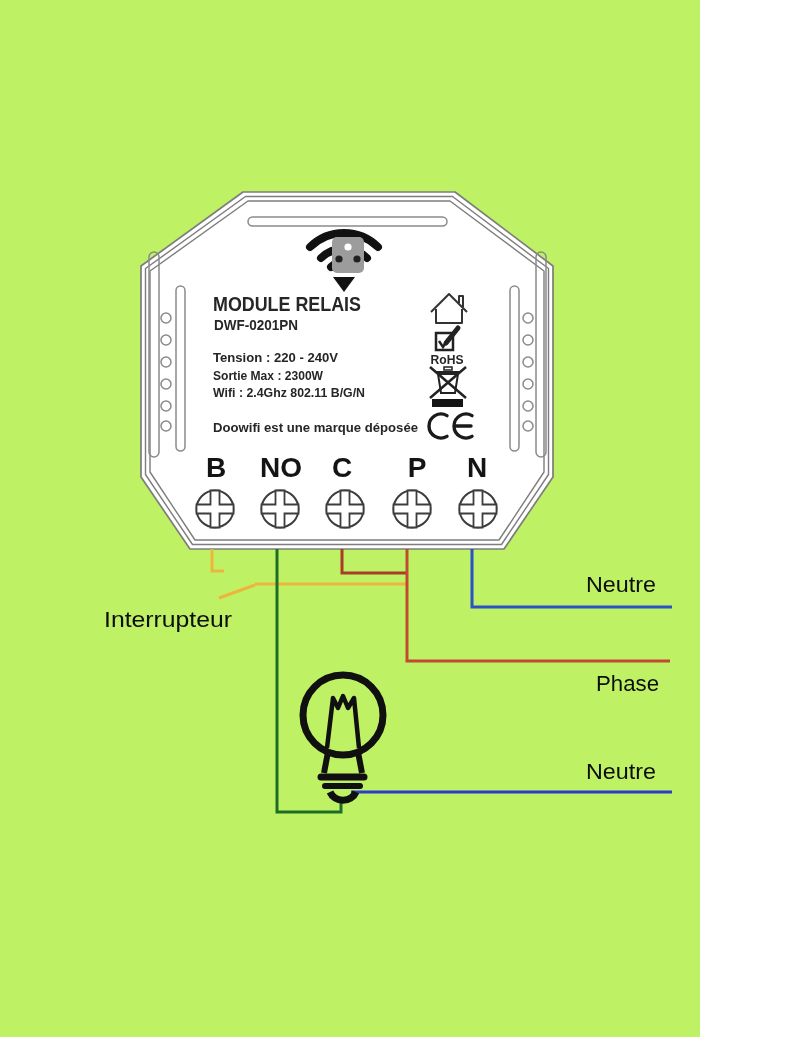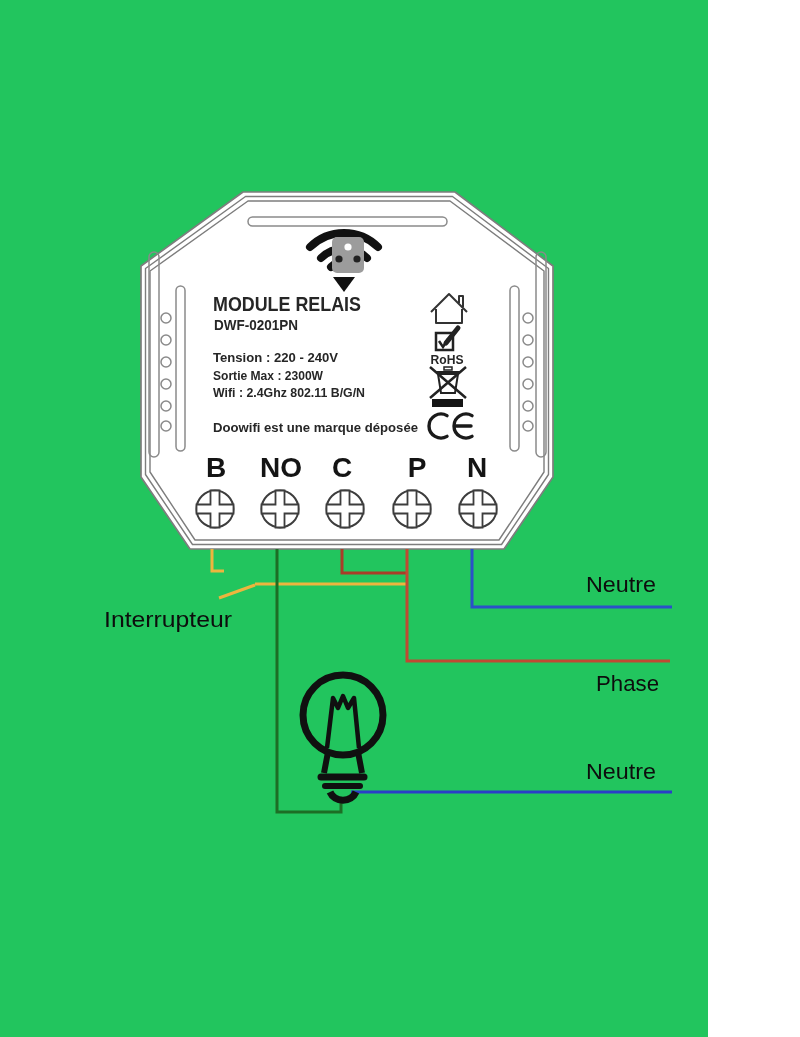--- a/index.html
+++ b/index.html
@@ -1,17 +1,17 @@
 <!DOCTYPE html>
 <html><head>
 <meta charset="utf-8">
 <style>
   html,body{margin:0;padding:0;background:#ffffff;}
-  .page{position:relative;width:700px;height:1037px;background:#22c55e;overflow:hidden;
-        font-family:"Liberation Sans",sans-serif;padding-left:8px;}
+  .page{position:relative;width:700px;height:1037px;background:#bef264;overflow:hidden;
+        font-family:"Liberation Sans",sans-serif;}
   svg{position:absolute;left:0;top:0;}
   text{font-family:"Liberation Sans",sans-serif;}
   .mod-text{font-weight:bold;fill:#262626;}
   .wire-label{font-size:22px;fill:#0d0d0d;}
 </style>
 </head>
 <body>
 
 <div class="page">
 <svg width="800" height="1037" viewBox="0 0 800 1037">

